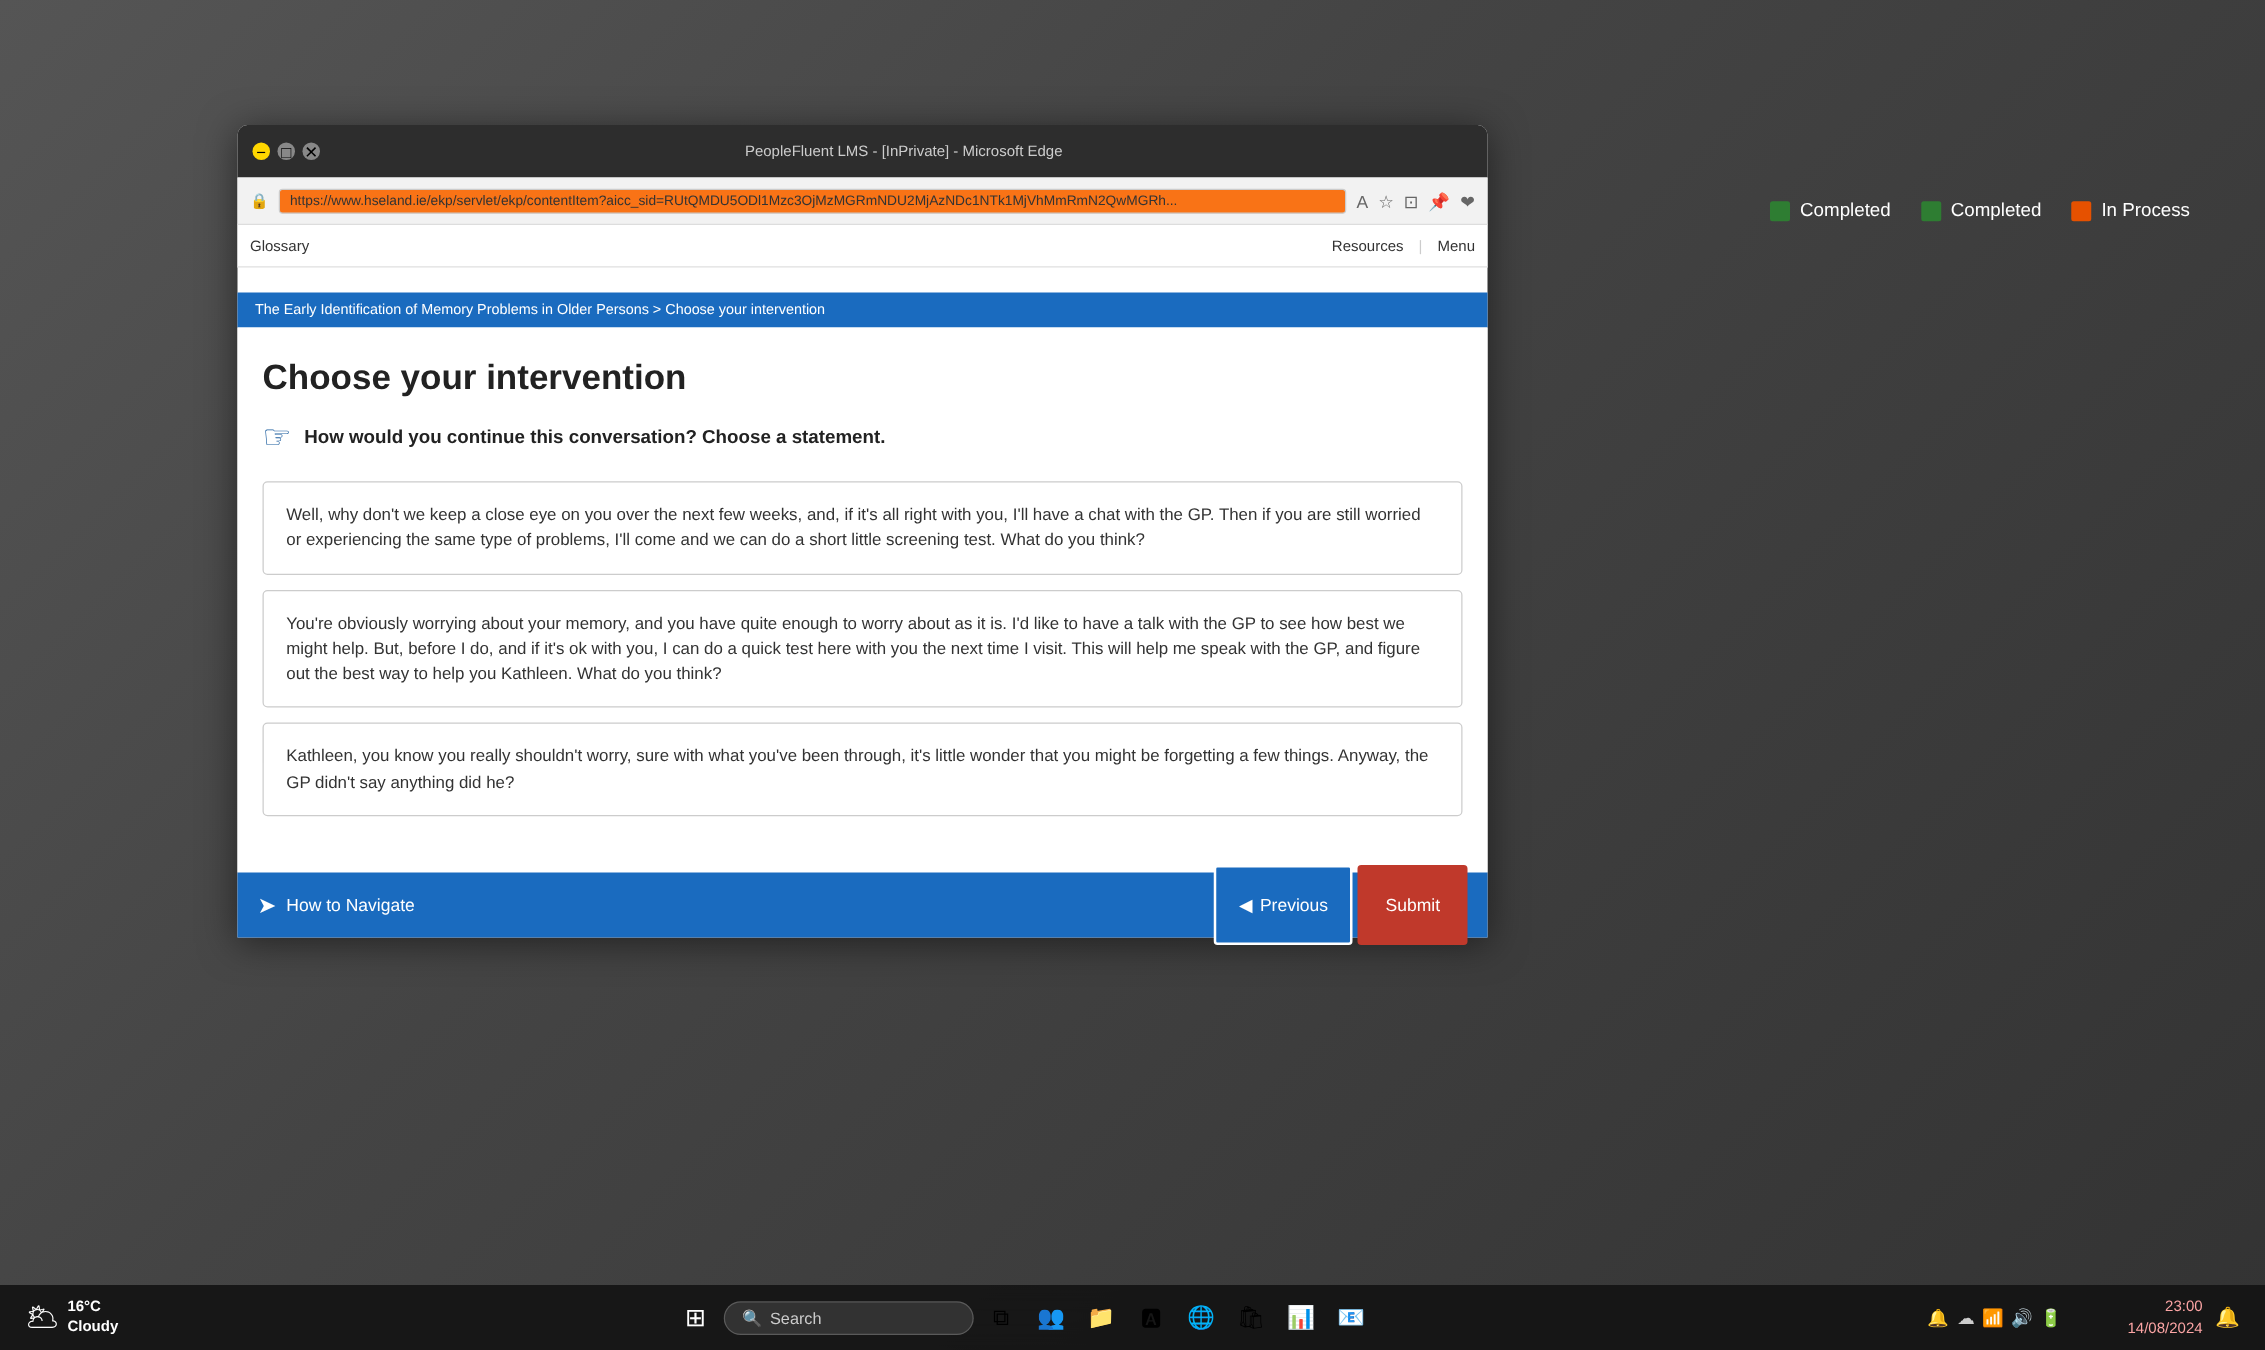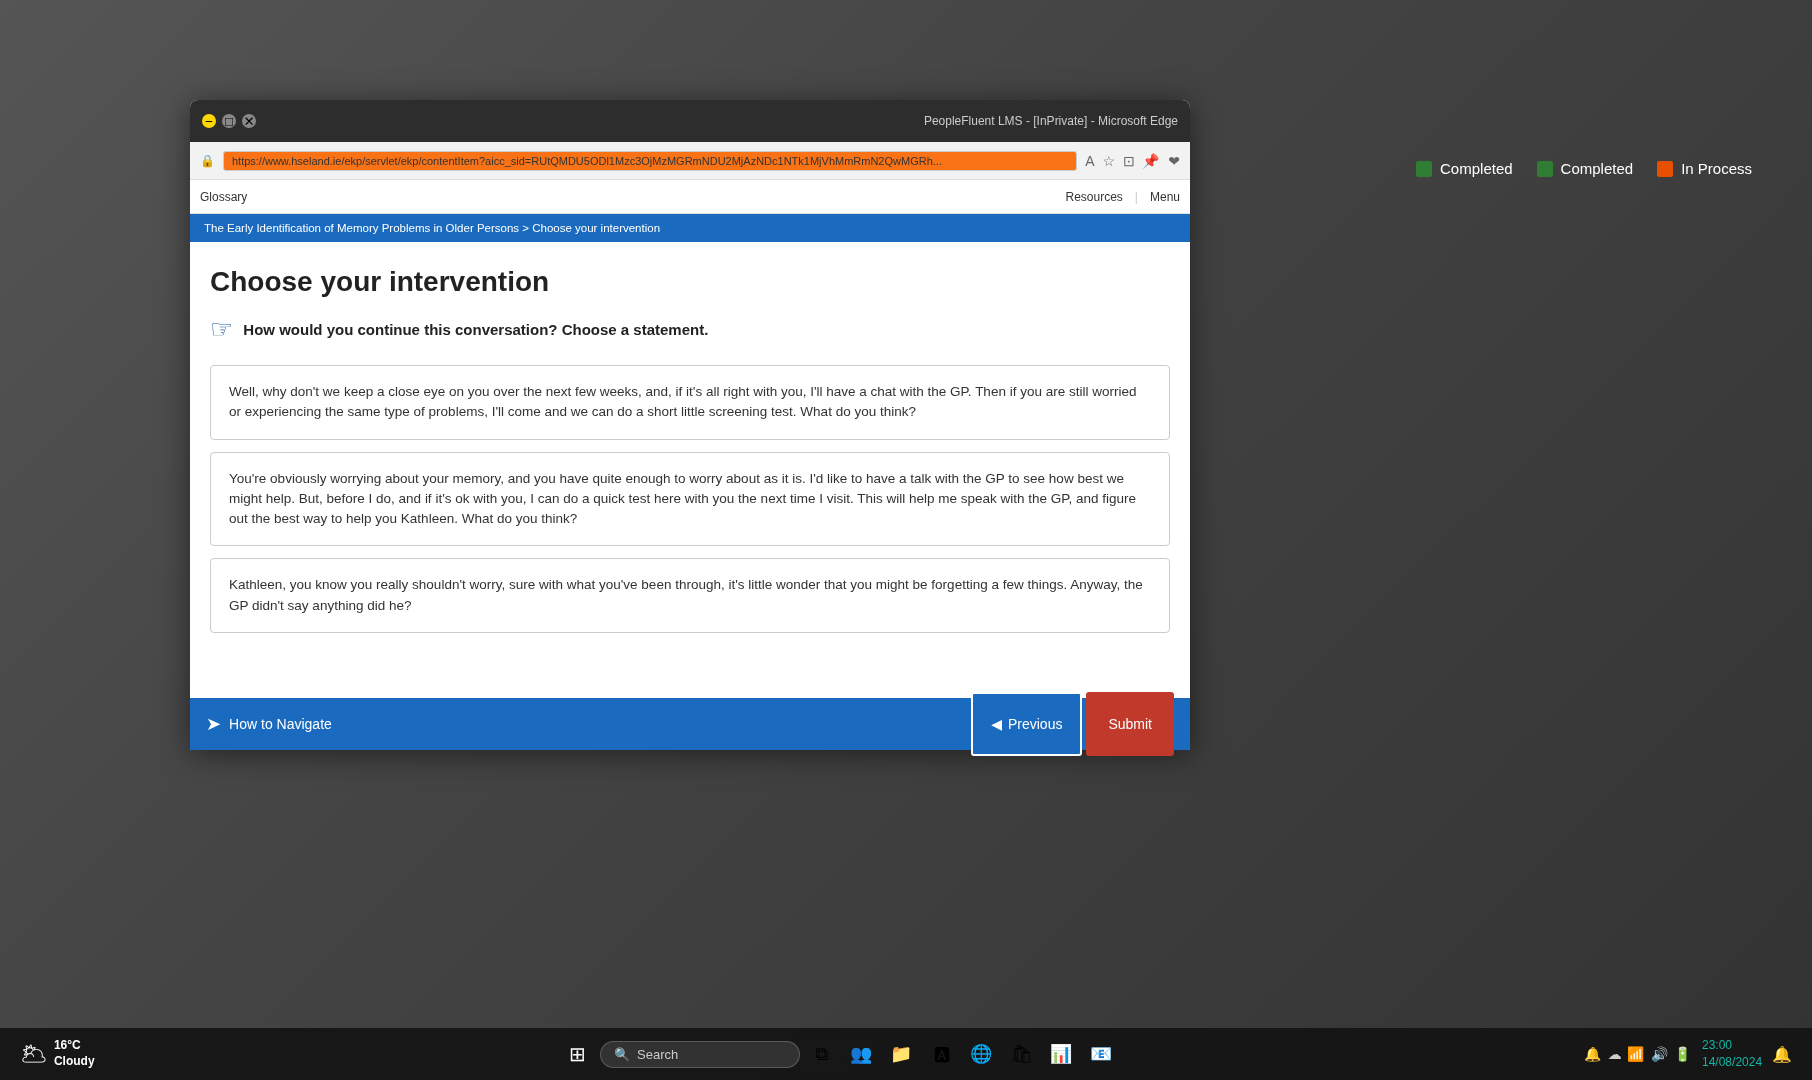--- a/index.html
+++ b/index.html
@@ -55,21 +55,21 @@
       cursor: pointer;
     }
     .btn-minimize { background: #ffd700; }
     .btn-maximize { background: #888; }
     .btn-close { background: #888; }
 
     .browser-title {
       color: #ccc;
       font-size: 12px;
       flex: 1;
-      text-align: right;
+      text-align: center;
     }
 
     
     .browser-addressbar {
       background: #f2f2f2;
       padding: 6px 10px;
       display: flex;
       align-items: center;
       gap: 8px;
       border-bottom: 1px solid #ddd;
@@ -118,20 +118,21 @@
     }
     .lms-topnav-right span { cursor: pointer; }
     .lms-topnav-right .divider { color: #ccc; }
 
     
     .breadcrumb-bar {
       background: #1a6bbf;
       padding: 8px 14px;
       color: #fff;
       font-size: 11.5px;
+      margin-top: 20px;
     }
 
     
     .lms-content {
       flex: 1;
       overflow-y: auto;
       padding: 24px 20px 0 20px;
       background: #fff;
     }
 
@@ -342,24 +343,25 @@
     }
     .tray-icons {
       display: flex;
       gap: 6px;
       font-size: 14px;
       color: #ccc;
     }
     .clock-area {
       display: flex;
       flex-direction: column;
-      align-items: flex-start;
-      color: #14b8a6;
+      align-items: flex-end;
+      color: #fca5a5;
       font-size: 12px;
       line-height: 1.4;
+      margin-left: 42px;
     }
     .notif-bell {
       font-size: 16px;
       color: #ccc;
       cursor: pointer;
     }
   </style>
 </head>
 <body>
 

